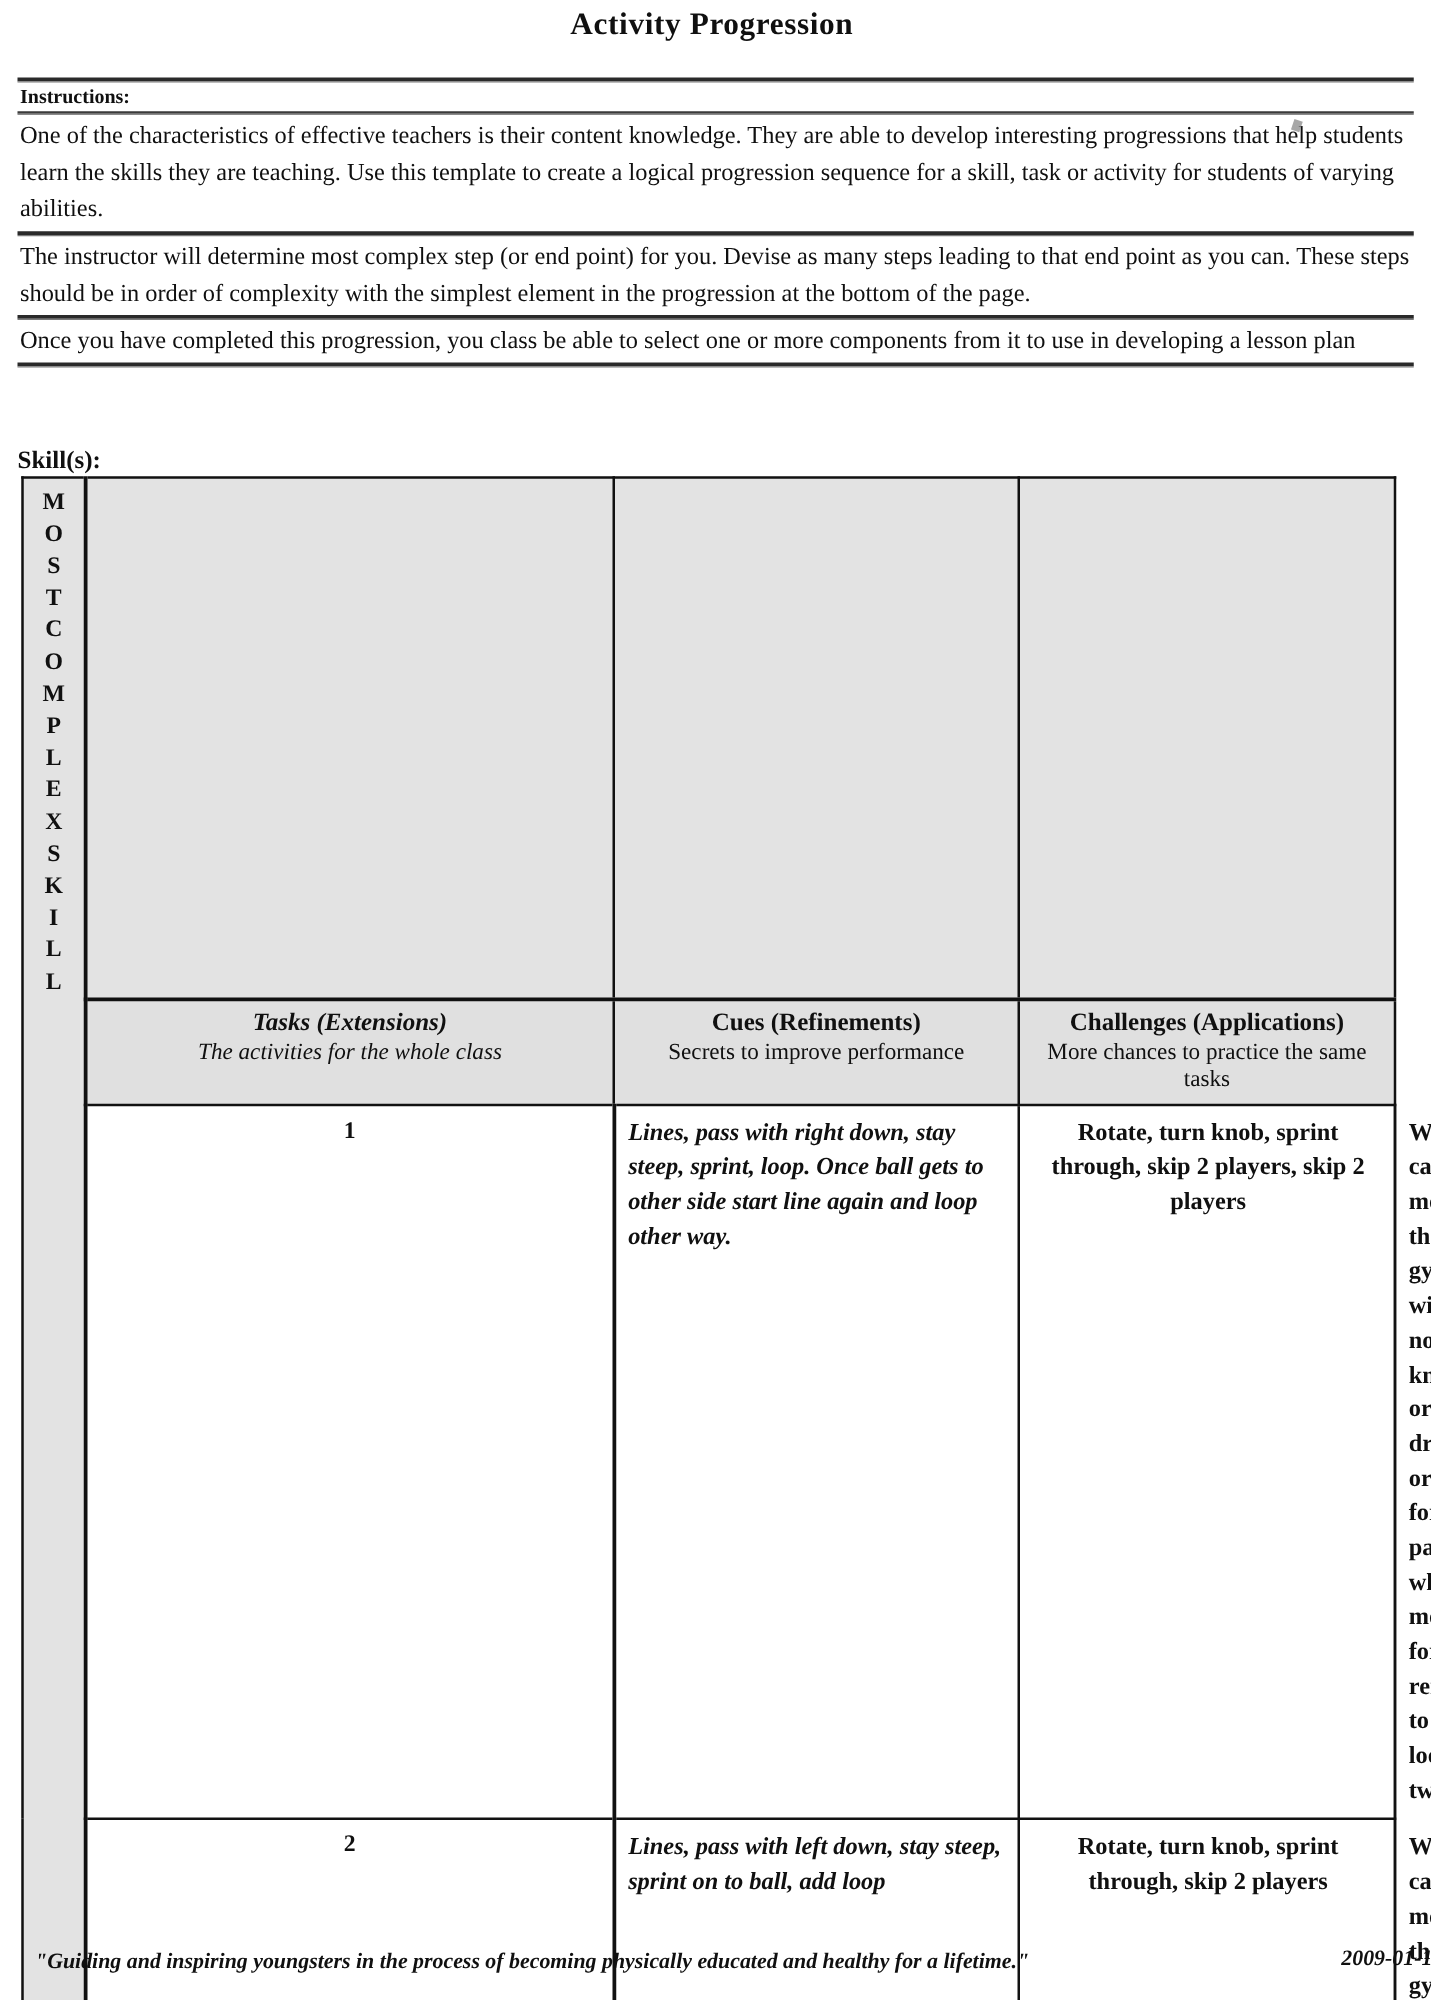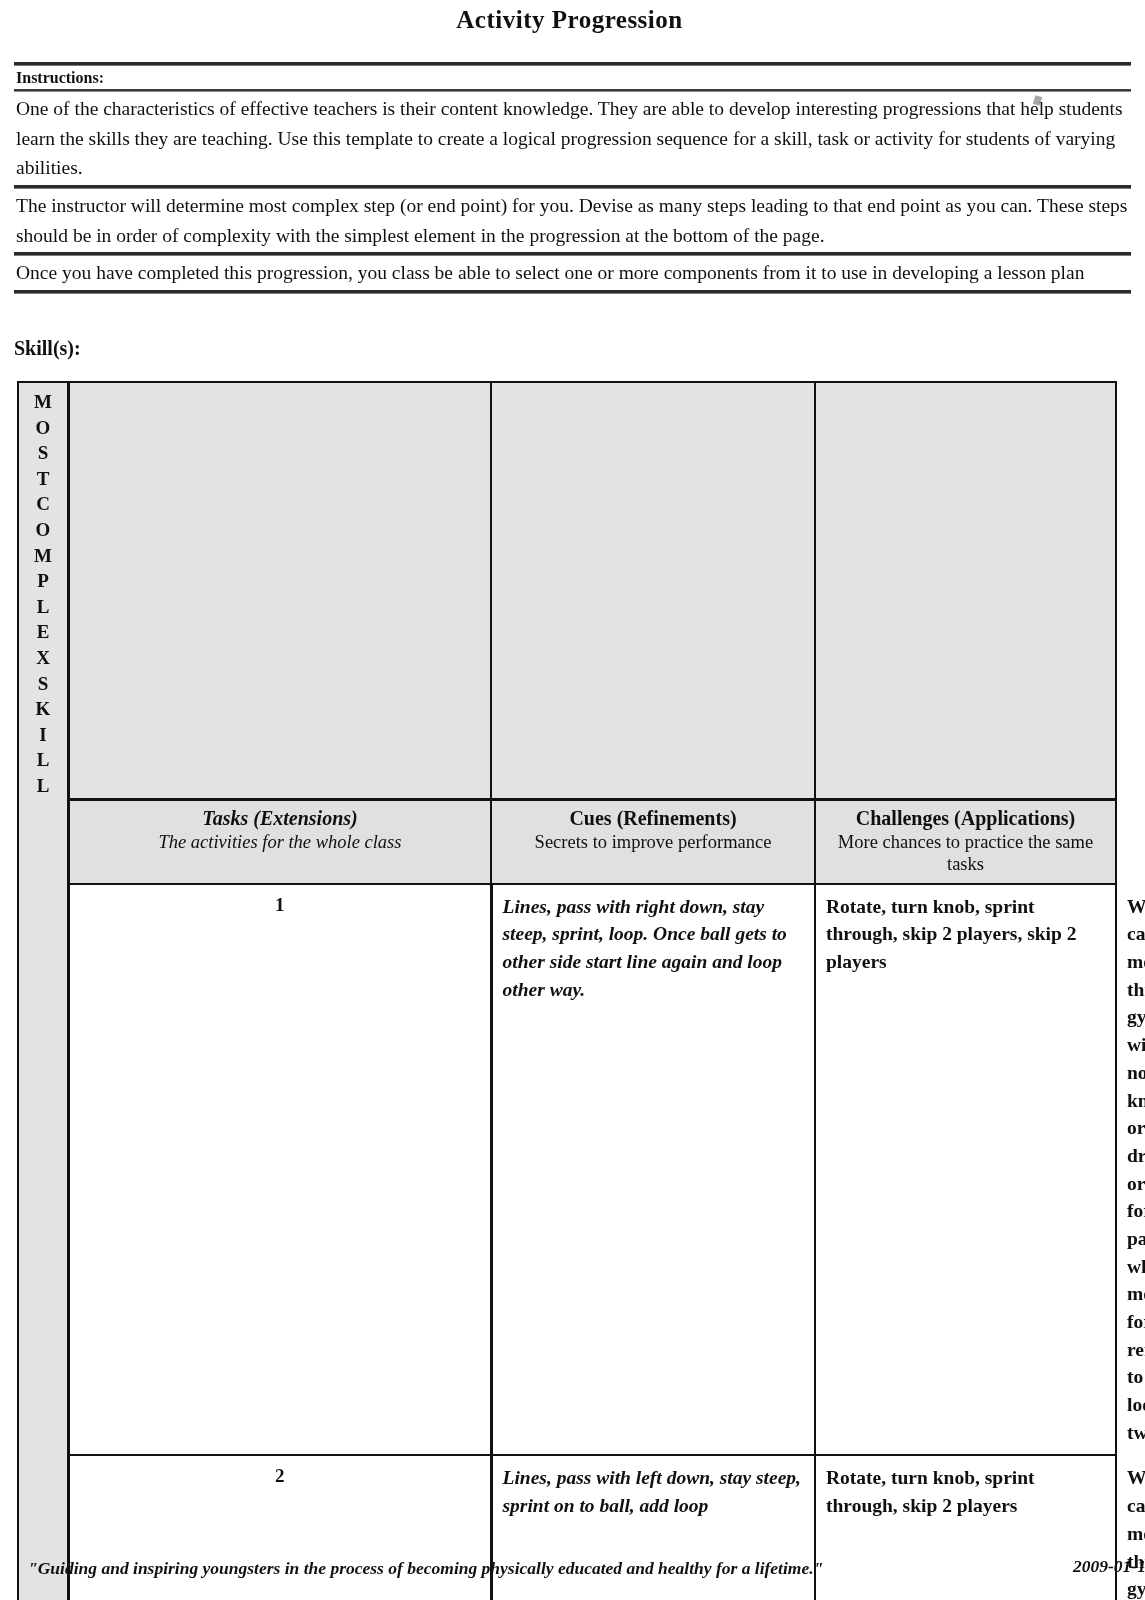--- a/index.html
+++ b/index.html
@@ -56,21 +56,21 @@
   }
   .instr-para {
     font-size: 19.5px;
     line-height: 1.52;
     padding: 2px 2px 2px 2px;
   }
 
   
   .skills-label {
     position: absolute;
-    top: 337px;
+    top: 357px;
     left: 14px;
     font-size: 20px;
     font-weight: bold;
   }
 
   
   .prog-table {
     position: absolute;
     top: 381px;
     left: 17px;
@@ -100,21 +100,21 @@
     line-height: 25.6px;
     letter-spacing: 0;
   }
   .vert-letters span { display: block; }
 
   .blank-cell {
     background: #e3e3e3;
     height: 415px;
   }
   .col-tasks { width: 420px; font-style: italic; }
-  .col-cues  { width: 322px; }
+  .col-cues  { width: 322px; text-align: center; }
   .col-chal  { width: 299px; }
 
   
   .hdr-cell {
     background: #e0e0e0;
     text-align: center;
     padding: 6px 6px 7px 6px !important;
     border-top: 3px solid #111 !important;
   }
   .hdr-title {

